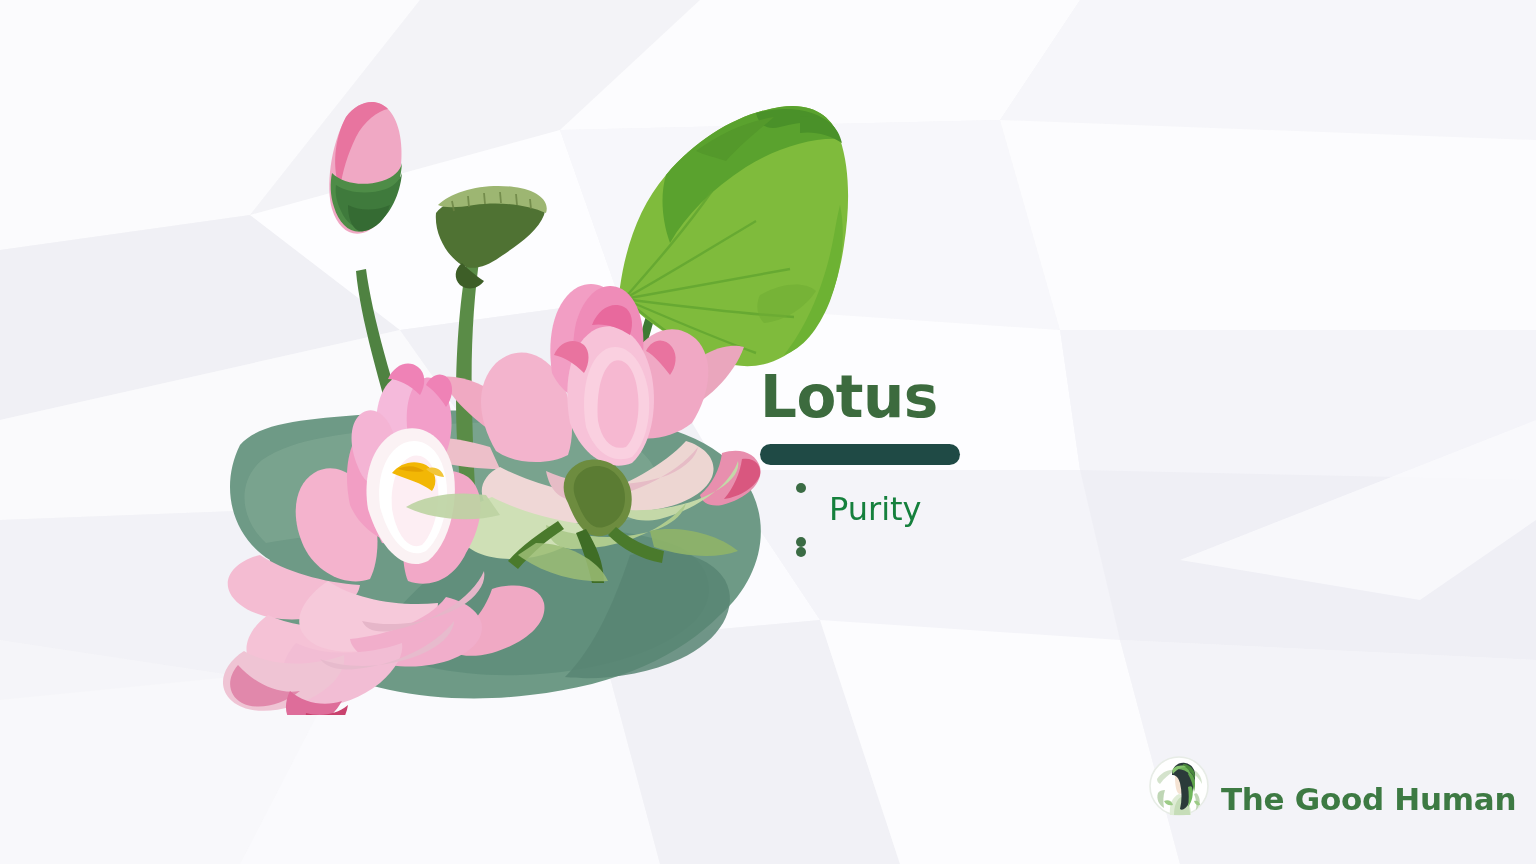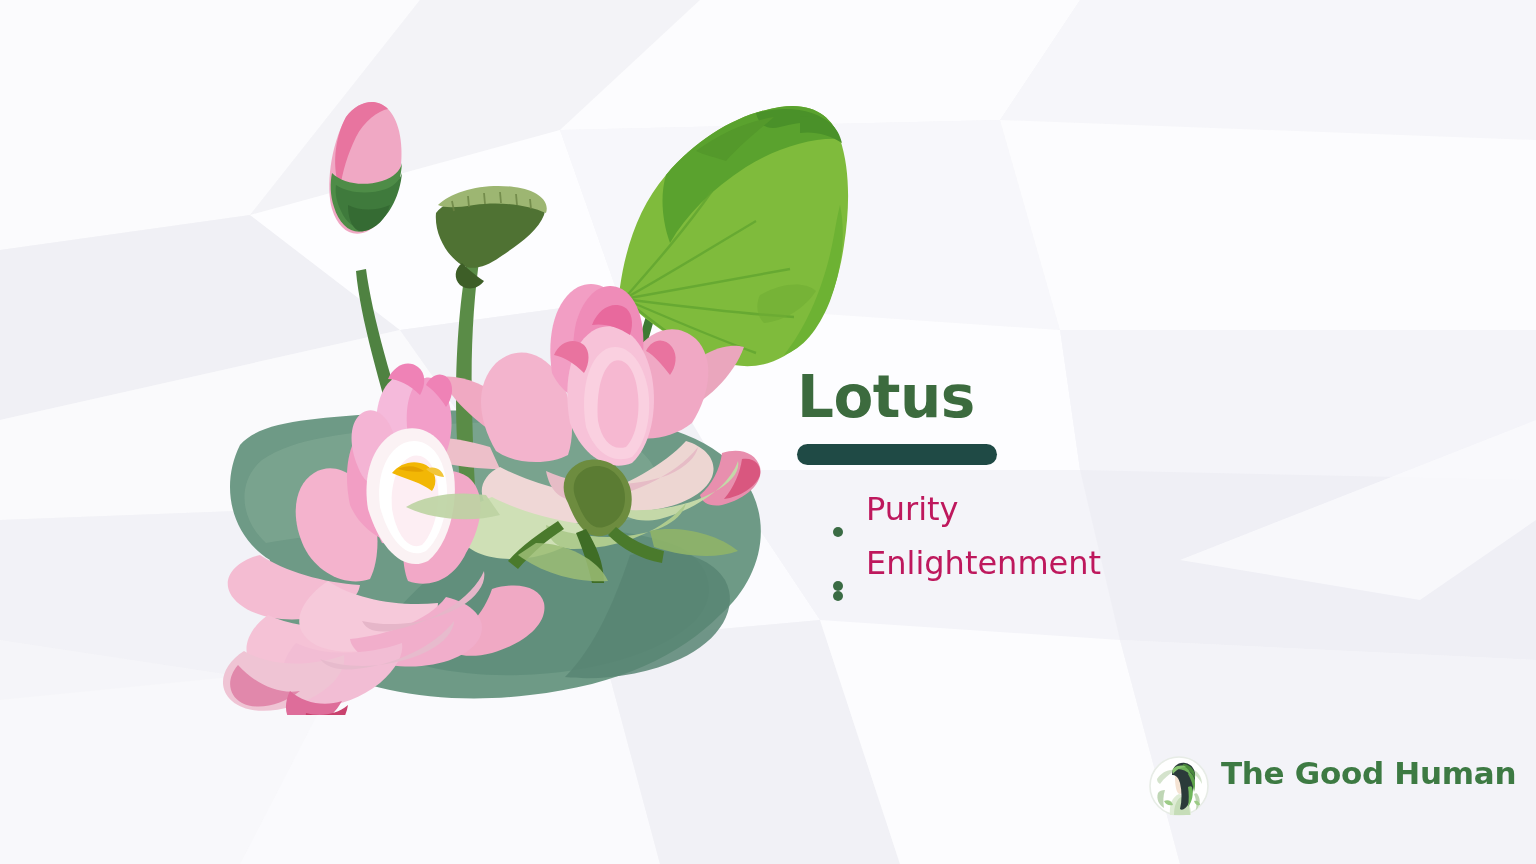--- a/index.html
+++ b/index.html
@@ -27,21 +27,21 @@
   #lotus-illustration {
     position: absolute;
     left: 200px;
     top: 55px;
     width: 700px;
     height: 660px;
   }
   
   #text-block {
     position: absolute;
-    left: 797px;
+    left: 760px;
     top: 368px;
     width: 420px;
   }
   #page-title {
     font-size: 58px;
     font-weight: 800;
     letter-spacing: -0.5px;
     color: #3c6b3e;
     line-height: 1.0;
     margin: 0;
@@ -54,44 +54,44 @@
     border-radius: 11px;
     background: #1f4a45;
   }
   #attribute-list {
     list-style: none;
     margin: 18px 0 0 0;
     padding: 0;
   }
   .attribute-item {
     display: flex;
-    align-items: flex-end;
+    align-items: flex-start;
     font-size: 32px;
-    color: #be185d;
+    color: #15803d;
     line-height: 1.68;
     font-family: "DejaVu Sans", sans-serif;
     font-weight: 400;
   }
   .attr-bullet {
     display: inline-block;
     width: 10px;
     height: 10px;
     border-radius: 50%;
     background: #3a6b44;
     margin-left: 36px;
     margin-right: 23px;
     flex: 0 0 auto;
   }
   
   #brand-logo {
     position: absolute;
     left: 1148px;
     top: 755px;
     display: flex;
-    align-items: flex-start;
+    align-items: flex-end;
   }
   #brand-mark {
     width: 62px;
     height: 62px;
     flex: 0 0 auto;
   }
   #brand-name {
     margin-left: 11px;
     font-size: 31px;
     font-weight: 800;
@@ -341,21 +341,20 @@
   <div id="text-block">
     <h1 id="page-title">Lotus</h1>
     <div id="title-divider"></div>
     <ul id="attribute-list">
       <li class="attribute-item">
         <span class="attr-bullet"></span>
         <span>Purity</span>
       </li>
       <li class="attribute-item">
         <span class="attr-bullet"></span>
-        <span>Enlightenment</span>
       </li>
       <li class="attribute-item">
         <span class="attr-bullet"></span>
       </li>
     </ul>
   </div>
 
   <div id="brand-logo">
     <svg id="brand-mark" viewBox="0 0 62 62">
       <circle cx="31" cy="31" r="29" fill="#ffffff"></circle>

